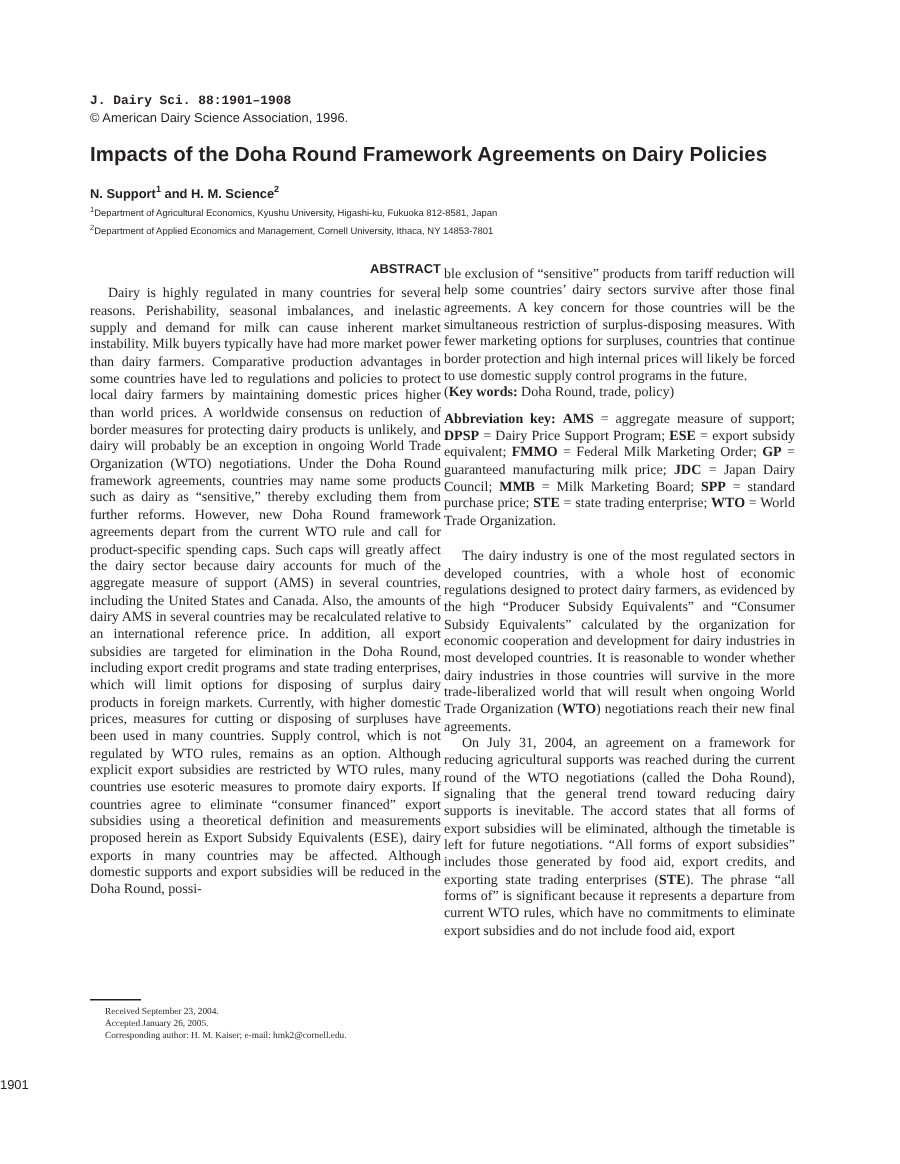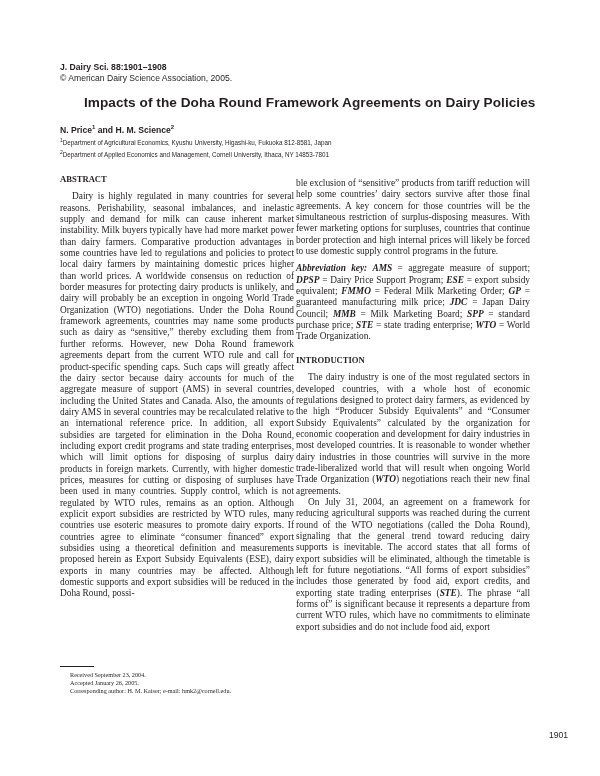--- a/index.html
+++ b/index.html
@@ -1,69 +1,69 @@
 <!DOCTYPE html>
 <html><head>
 <meta charset="utf-8">
 <style>
   html, body { margin: 0; padding: 0; background: #ffffff; }
   body { width: 600px; height: 776px; position: relative; overflow: hidden; color: #231f20; }
   .sans { font-family: "Liberation Sans", "DejaVu Sans", sans-serif; }
   .serif { font-family: "Liberation Serif", "DejaVu Serif", serif; }
   .journal { position: absolute; left: 60px; top: 62px; font-size: 8.6px; line-height: 10.5px; }
-  .journal .cite { font-weight: bold; }
-  .title { position: absolute; left: 60px; top: 95px; font-size: 13.6px; font-weight: bold; letter-spacing: 0.05px; white-space: nowrap; margin-left: 24px; }
+  .journal .cite { font-weight: bold; font-family: Liberation Mono, monospace; }
+  .title { position: absolute; left: 60px; top: 95px; font-size: 13.6px; font-weight: bold; letter-spacing: 0.05px; white-space: nowrap; }
   .authors { position: absolute; left: 60px; top: 124px; font-size: 8.6px; font-weight: bold; }
   .authors sup { font-size: 6px; }
   .affil { position: absolute; left: 60px; top: 136px; font-size: 6.3px; line-height: 8.4px; white-space: nowrap; }
   .affil sup { font-size: 5px; }
   .col { position: absolute; font-size: 9.35px; line-height: 11.35px; text-align: justify; }
   .col-left { left: 60px; top: 174px; width: 234px; }
   .col-right { left: 296px; top: 178px; width: 234px; }
-  .heading { text-align: left; font-weight: bold; font-size: 8.6px; margin: 0 0 6px 0; font-family: Liberation Serif, serif; }
+  .heading { text-align: right; font-weight: bold; font-size: 8.6px; margin: 0 0 6px 0; }
   .para { margin: 0; text-indent: 12px; }
   .para.noindent { text-indent: 0; }
   .kw { font-weight: bold; }
-  b { font-weight: bold; font-style: italic; }
+  b { font-weight: bold; }
   .gap { height: 6px; }
   .gap-lg { height: 12px; }
   .rule { position: absolute; left: 60px; top: 666px; width: 34px; border-top: 1px solid #231f20; }
   .footnotes { position: absolute; left: 70px; top: 671px; font-size: 6.2px; line-height: 7.8px; white-space: nowrap; }
-  .pagenum { position: absolute; left: 0; width: 568px; top: 718px; text-align: right; font-size: 8.6px; margin-top: 12px; }
+  .pagenum { position: absolute; left: 0; width: 568px; top: 718px; text-align: left; font-size: 8.6px; }
 </style>
 </head>
 <body>
 
 <div class="journal sans">
   <div class="cite">J. Dairy Sci. 88:1901–1908</div>
-  <div>© American Dairy Science Association, 2005.</div>
+  <div>© American Dairy Science Association, 1996.</div>
 </div>
 
 <div class="title sans">Impacts of the Doha Round Framework Agreements on Dairy Policies</div>
 
 <div class="authors sans">
-  <span>N. Price</span><sup>1</sup><span> and </span><span>H. M. Science</span><sup>2</sup>
+  <span>N. Support</span><sup>1</sup><span> and </span><span>H. M. Science</span><sup>2</sup>
 </div>
 
 <div class="affil sans">
   <div><sup>1</sup><span>Department of Agricultural Economics, Kyushu University, Higashi-ku, Fukuoka 812-8581, Japan</span></div>
   <div><sup>2</sup><span>Department of Applied Economics and Management, Cornell University, Ithaca, NY 14853-7801</span></div>
 </div>
 
 <div class="col col-left serif">
   <div class="heading sans">ABSTRACT</div>
   <p class="para">Dairy is highly regulated in many countries for several reasons. Perishability, seasonal imbalances, and inelastic supply and demand for milk can cause inherent market instability. Milk buyers typically have had more market power than dairy farmers. Comparative production advantages in some countries have led to regulations and policies to protect local dairy farmers by maintaining domestic prices higher than world prices. A worldwide consensus on reduction of border measures for protecting dairy products is unlikely, and dairy will probably be an exception in ongoing World Trade Organization (WTO) negotiations. Under the Doha Round framework agreements, countries may name some products such as dairy as “sensitive,” thereby excluding them from further reforms. However, new Doha Round framework agreements depart from the current WTO rule and call for product-specific spending caps. Such caps will greatly affect the dairy sector because dairy accounts for much of the aggregate measure of support (AMS) in several countries, including the United States and Canada. Also, the amounts of dairy AMS in several countries may be recalculated relative to an international reference price. In addition, all export subsidies are targeted for elimination in the Doha Round, including export credit programs and state trading enterprises, which will limit options for disposing of surplus dairy products in foreign markets. Currently, with higher domestic prices, measures for cutting or disposing of surpluses have been used in many countries. Supply control, which is not regulated by WTO rules, remains as an option. Although explicit export subsidies are restricted by WTO rules, many countries use esoteric measures to promote dairy exports. If countries agree to eliminate “consumer financed” export subsidies using a theoretical definition and measurements proposed herein as Export Subsidy Equivalents (ESE), dairy exports in many countries may be affected. Although domestic supports and export subsidies will be reduced in the Doha Round, possi-</p>
 </div>
 
 <div class="col col-right serif">
   <p class="para noindent">ble exclusion of “sensitive” products from tariff reduction will help some countries’ dairy sectors survive after those final agreements. A key concern for those countries will be the simultaneous restriction of surplus-disposing measures. With fewer marketing options for surpluses, countries that continue border protection and high internal prices will likely be forced to use domestic supply control programs in the future.</p>
+  <p class="para noindent">(<span class="kw">Key words:</span> <span>Doha Round, trade, policy</span>)</p>
   <div class="gap"></div>
   <p class="para noindent"><b>Abbreviation key:</b> <b>AMS</b> = <span>aggregate measure of support</span>; <b>DPSP</b> = <span>Dairy Price Support Program</span>; <b>ESE</b> = <span>export subsidy equivalent</span>; <b>FMMO</b> = <span>Federal Milk Marketing Order</span>; <b>GP</b> = <span>guaranteed manufacturing milk price</span>; <b>JDC</b> = <span>Japan Dairy Council</span>; <b>MMB</b> = <span>Milk Marketing Board</span>; <b>SPP</b> = <span>standard purchase price</span>; <b>STE</b> = <span>state trading enterprise</span>; <b>WTO</b> = <span>World Trade Organization</span>.</p>
   <div class="gap-lg"></div>
-  <div class="heading sans">INTRODUCTION</div>
   <p class="para"><span>The dairy industry is one of the most regulated sectors in developed countries, with a whole host of economic regulations designed to protect dairy farmers, as evidenced by the high “Producer Subsidy Equivalents” and “Consumer Subsidy Equivalents” calculated by the organization for economic cooperation and development for dairy industries in most developed countries. It is reasonable to wonder whether dairy industries in those countries will survive in the more trade-liberalized world that will result when ongoing World Trade Organization (</span><b>WTO</b><span>) negotiations reach their new final agreements.</span></p>
   <p class="para"><span>On July 31, 2004, an agreement on a framework for reducing agricultural supports was reached during the current round of the WTO negotiations (called the Doha Round), signaling that the general trend toward reducing dairy supports is inevitable. The accord states that all forms of export subsidies will be eliminated, although the timetable is left for future negotiations. “All forms of export subsidies” includes those generated by food aid, export credits, and exporting state trading enterprises (</span><b>STE</b><span>). The phrase “all forms of” is significant because it represents a departure from current WTO rules, which have no commitments to eliminate export subsidies and do not include food aid, export</span></p>
 </div>
 
 <div class="rule"></div>
 <div class="footnotes serif">
   <div>Received September 23, 2004.</div>
   <div>Accepted January 26, 2005.</div>
   <div>Corresponding author: H. M. Kaiser; e-mail: hmk2@cornell.edu.</div>
 </div>

